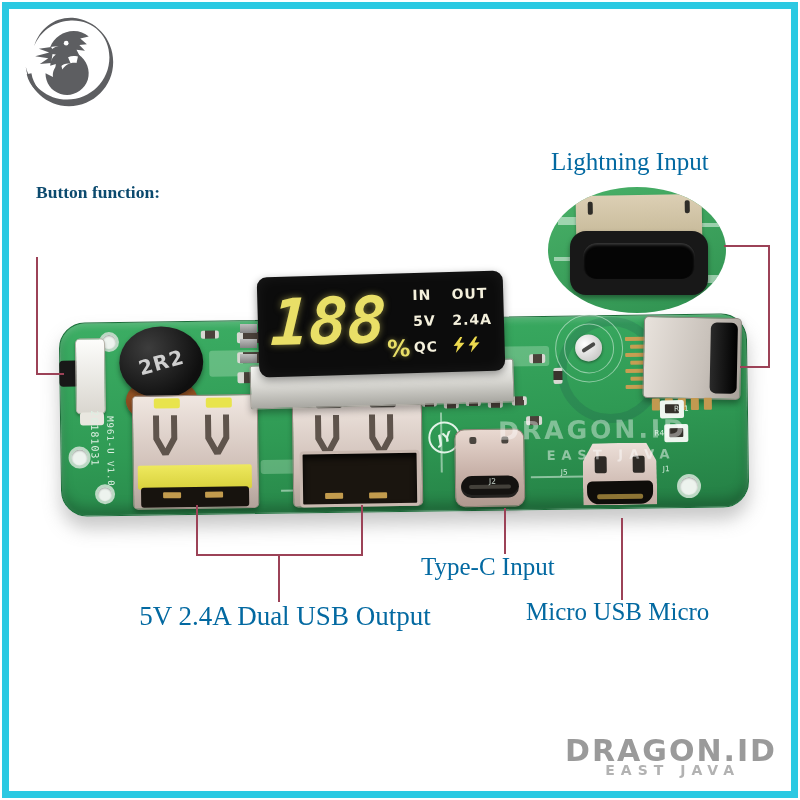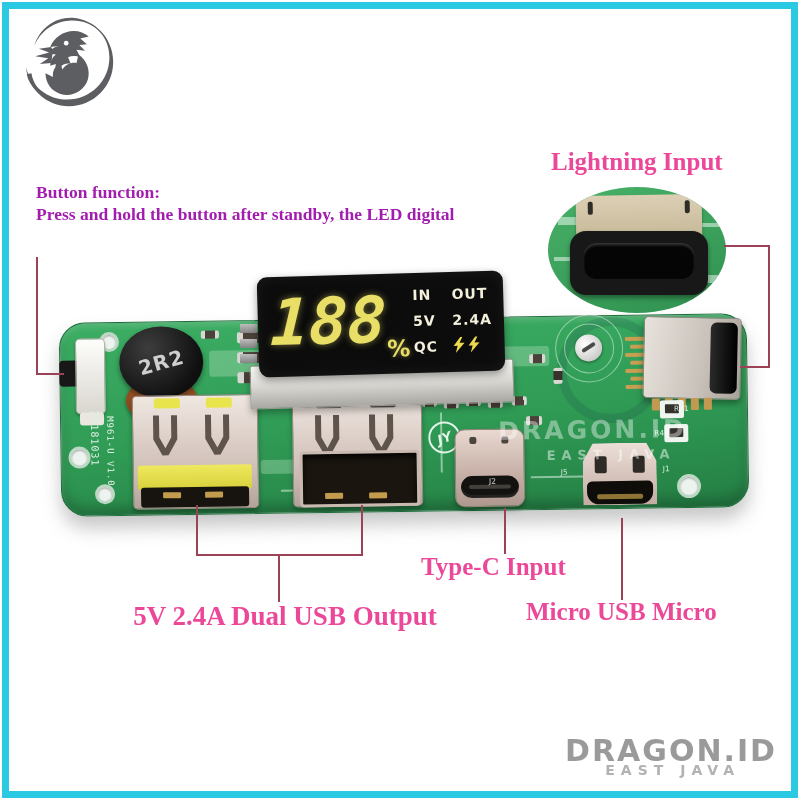--- a/index.html
+++ b/index.html
@@ -2,22 +2,22 @@
 <html><head>
 <meta charset="utf-8">
 <style>
   html,body{margin:0;padding:0;background:#ffffff;}
   .canvas{position:relative;width:800px;height:800px;background:#ffffff;overflow:hidden;
           font-family:"Liberation Serif", serif;}
   .frame{position:absolute;inset:2px;border:7px solid #2bc9e2;pointer-events:none;z-index:50;}
 
   
   .note{position:absolute;left:36px;top:181px;width:446px;font-weight:bold;font-size:17.5px;
-        line-height:22px;color:#a21caf;}
-  .lbl{position:absolute;font-weight:bold;color:#ec4899;white-space:nowrap;}
+        line-height:22px;color:#0c4a6e;}
+  .lbl{position:absolute;font-weight:normal;color:#0369a1;white-space:nowrap;}
   .lbl-lightning{left:551px;top:148px;font-size:25px;}
   .lbl-dualusb{left:120px;top:601px;width:330px;text-align:center;font-size:27px;}
   .lbl-typec{left:421px;top:553px;font-size:25px;text-align:right;}
   .lbl-micro{left:526px;top:598px;font-size:25px;}
 
   
   .line{position:absolute;background:#9c4257;z-index:40;}
 
   
   .inset{position:absolute;left:548px;top:187px;width:178px;height:126px;border-radius:50%;
@@ -152,21 +152,20 @@
       <path d="M10 62c2 12 10 22 21 27-13-3-23-13-26-26z"></path>
       <path d="M30 34c4-10 14-17 25-17 6 0 12 2 16 6l-9 2 7 6-8 1 6 6-9-1 4 8c-5-2-9-2-13 0l3 7c-4-1-8 0-11 3l-2 8c-3-3-4-7-3-11l-6 2c0-5 2-9 6-12l-8-1c2-4 6-7 11-8z"></path>
       <path d="M31 34l-13 2 11 4-15 4 14 2-9 6 12-1 2-13z"></path>
       <path d="M60 42c9 6 13 17 10 27-4 12-17 19-29 15-10-3-16-12-16-22l8 4c-1-6 2-12 8-15l2 7c3-5 9-8 15-7z"></path>
       <circle cx="47" cy="30" r="2.5" fill="#ffffff"></circle>
     </g>
   </svg>
 
   <div class="note">
     <div>Button function:</div>
-    <div>Press and hold the button after standby, the LED digital</div>
   </div>
 
   <div class="lbl lbl-lightning">Lightning Input</div>
   <div class="inset">
     <div class="trace" style="left:6px;top:70px;width:30px;height:4px;"></div>
     <div class="trace" style="left:150px;top:36px;width:24px;height:4px;"></div>
     <div class="trace" style="left:10px;top:30px;width:18px;height:8px;"></div>
     <div class="trace" style="left:148px;top:88px;width:22px;height:8px;"></div>
     <div class="in-conn-top">
       <div class="in-pin" style="left:12px;"></div>

